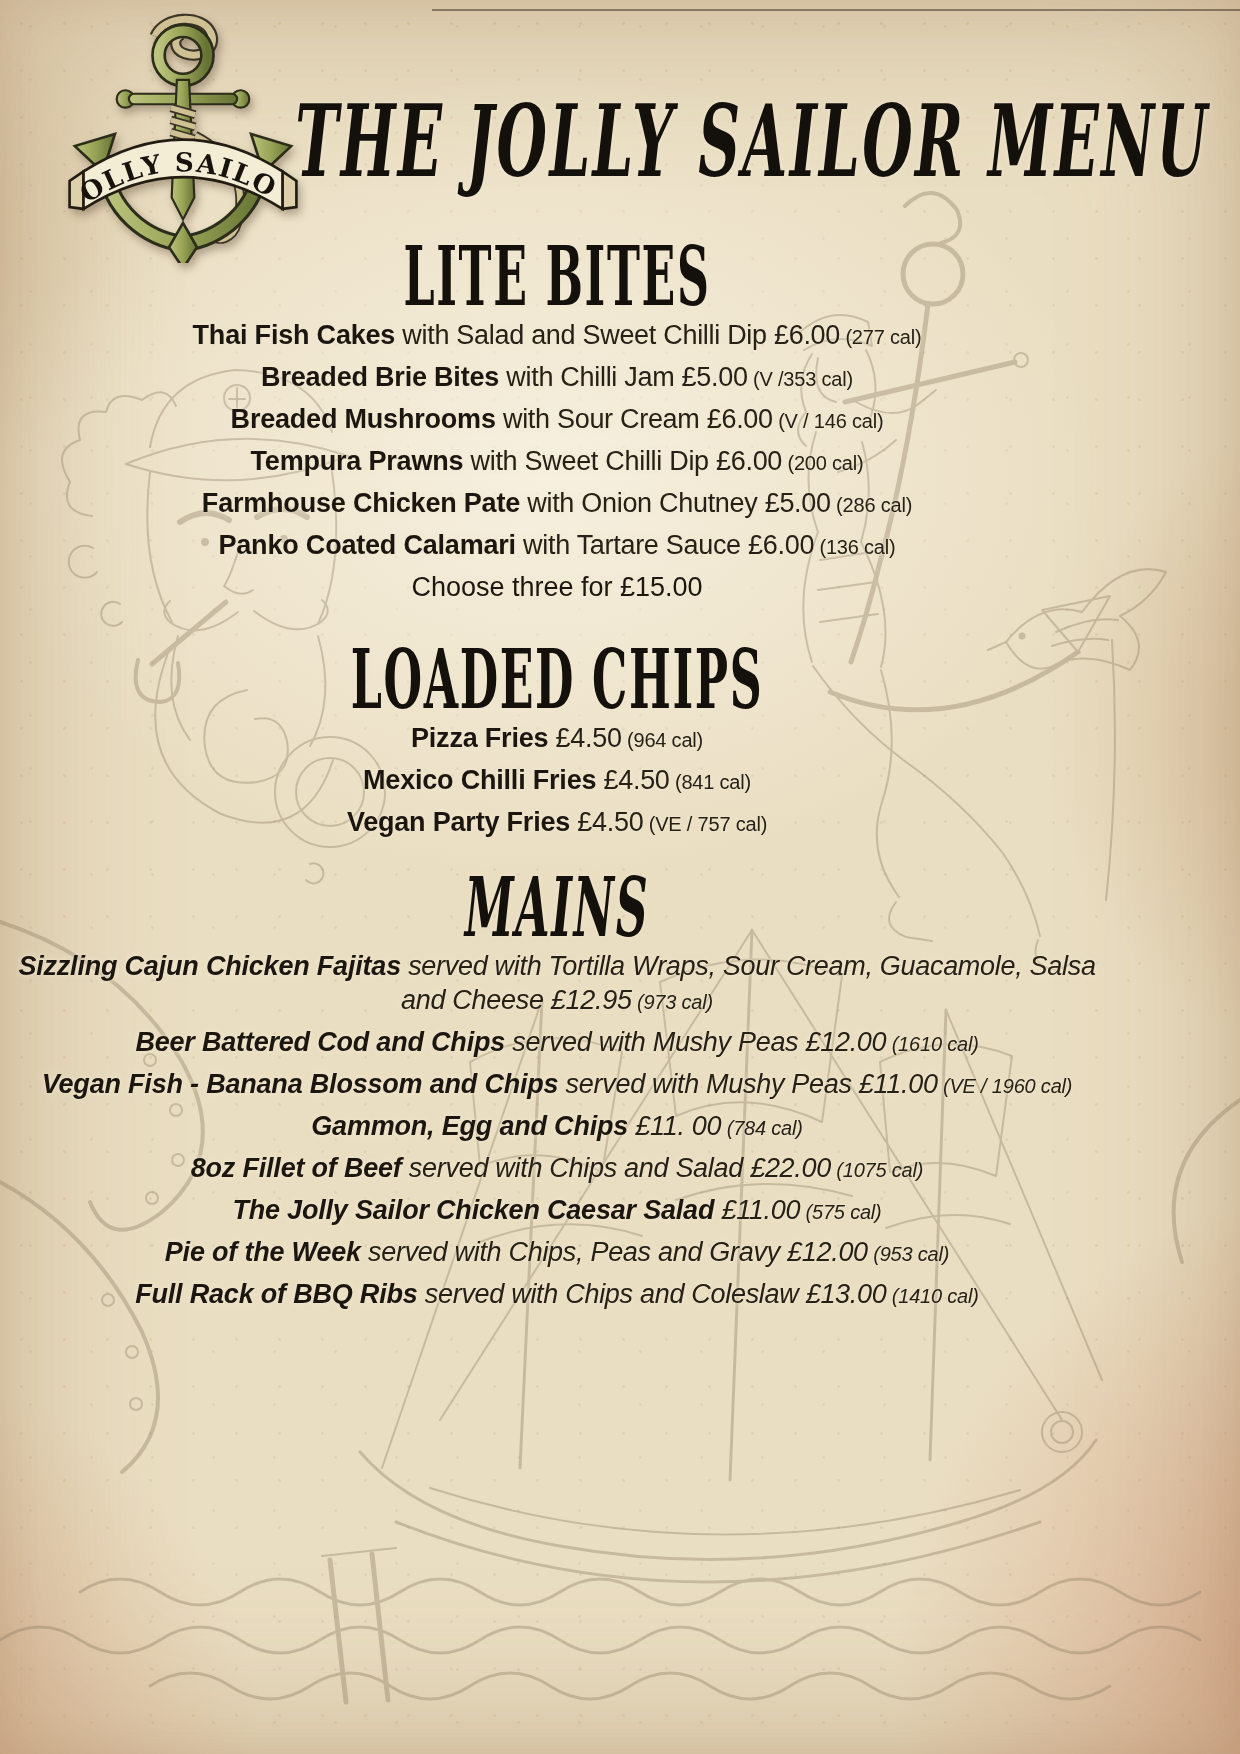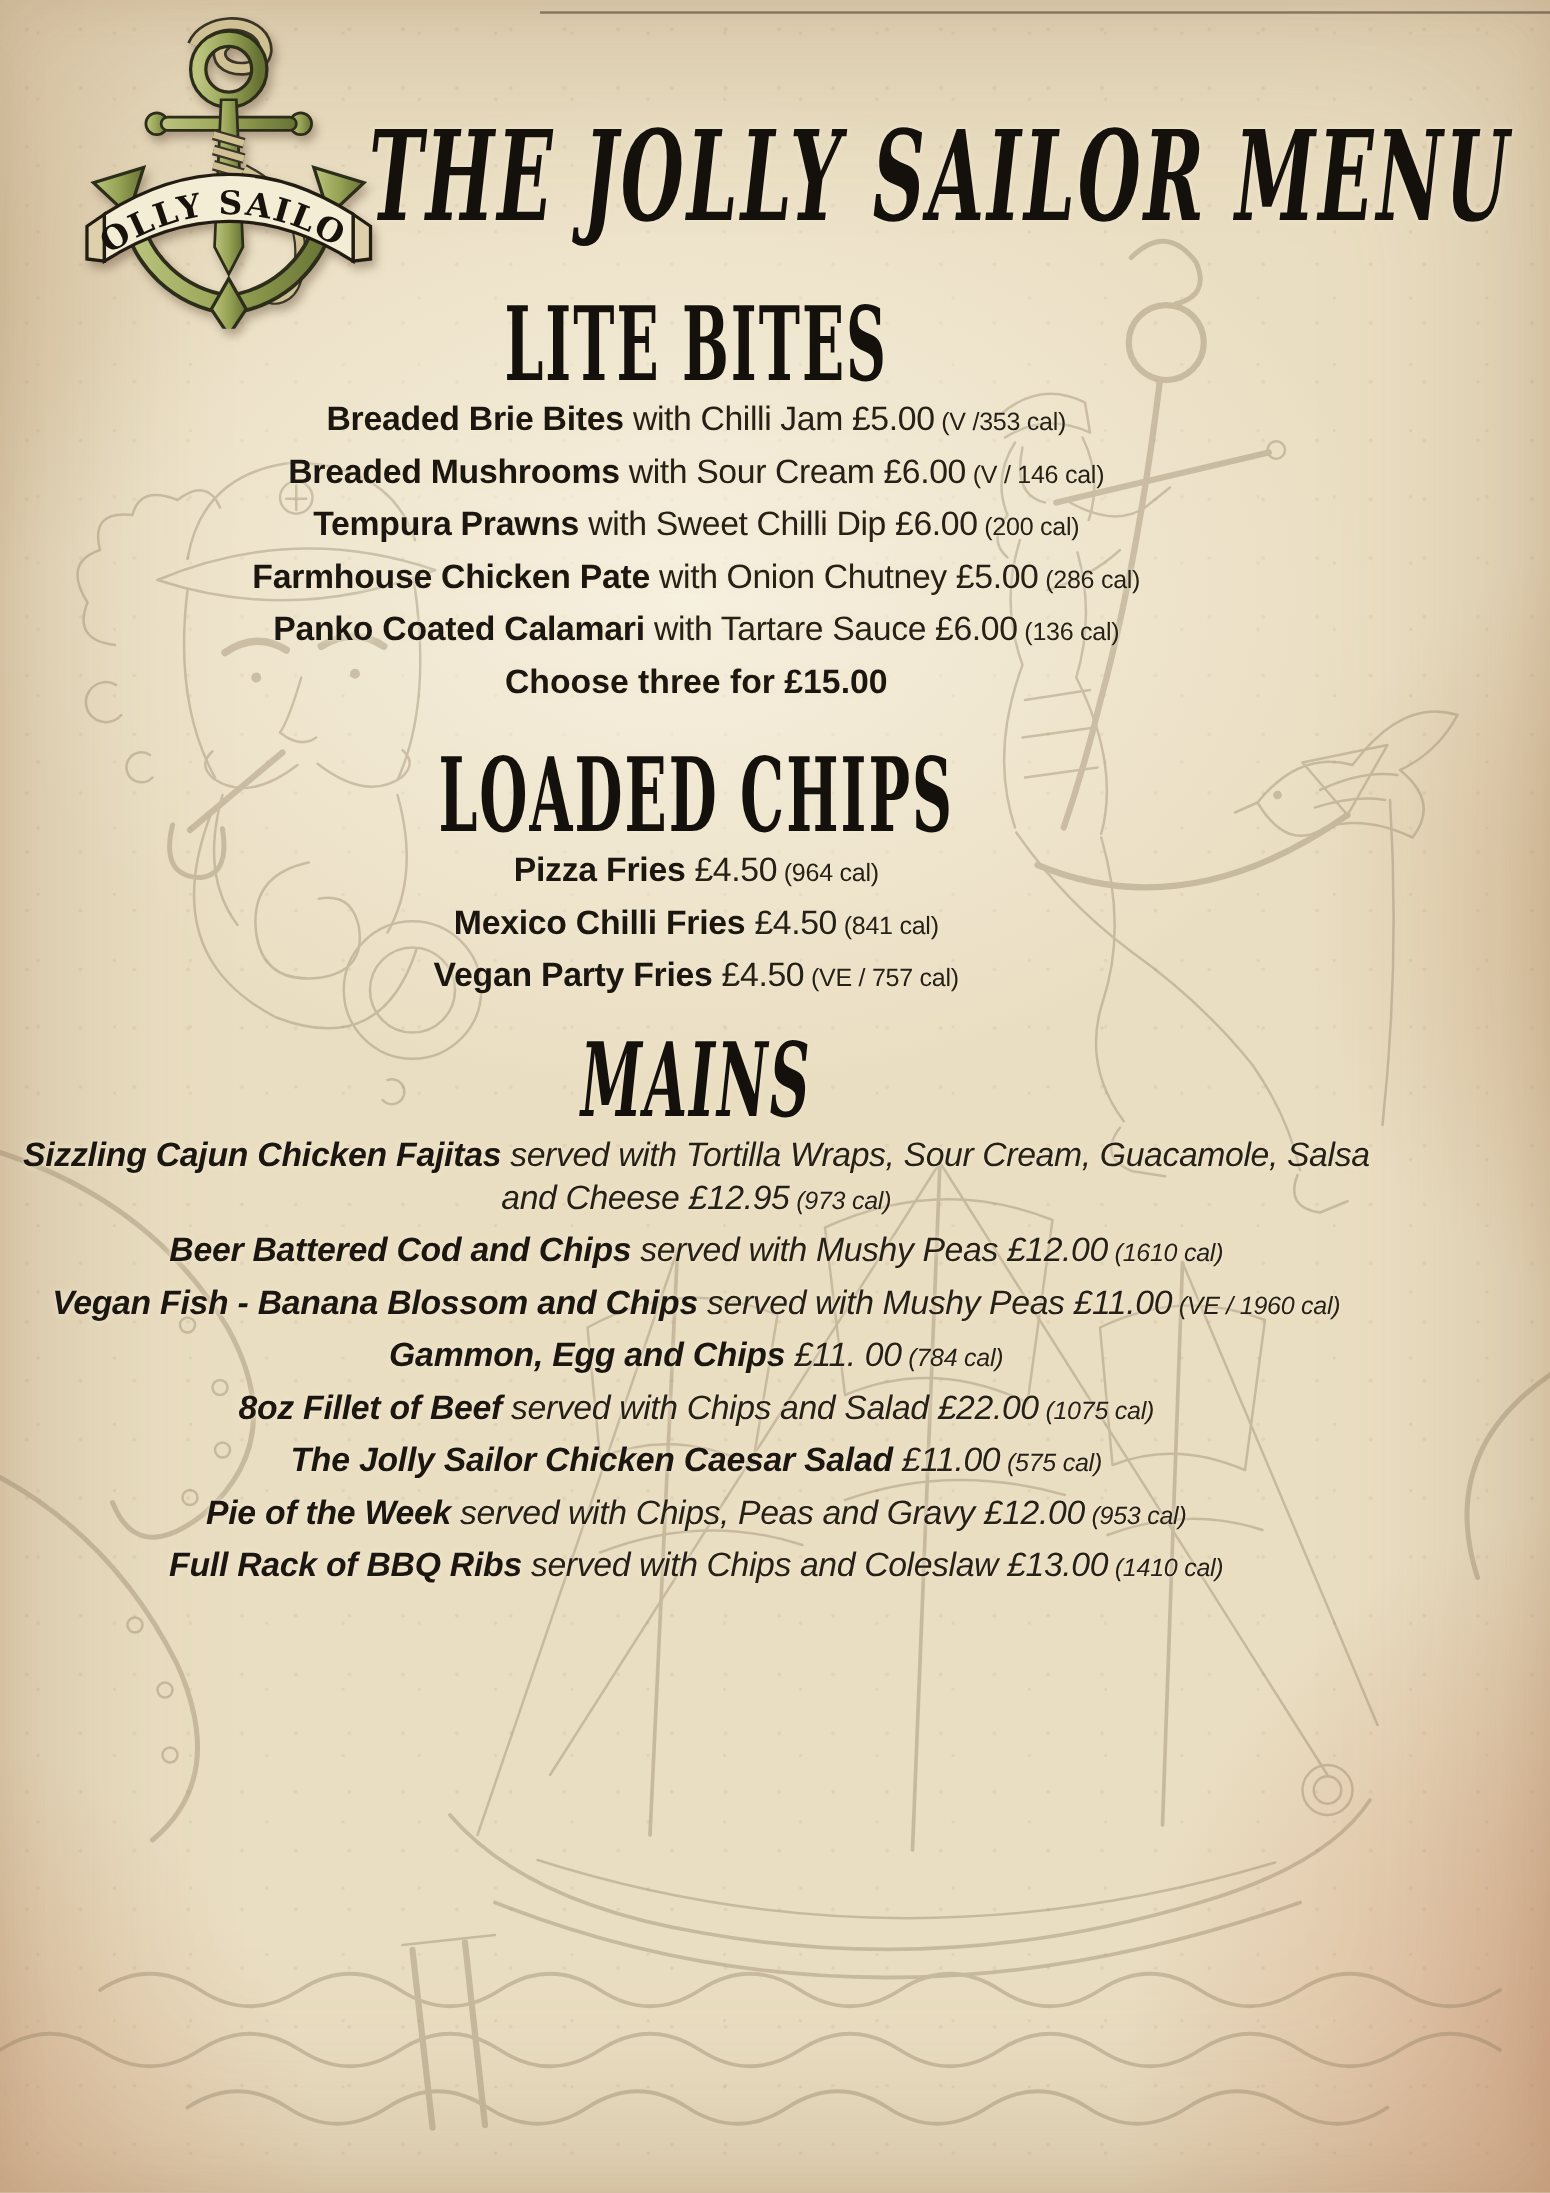--- a/index.html
+++ b/index.html
@@ -41,21 +41,21 @@
     text-shadow:0 0 6px rgba(242,233,209,0.9);
   }
   .menu-item{
     font-size:27px;line-height:1.26;padding:4px 0;color:#262017;
     text-shadow:0 0 7px rgba(242,233,209,0.95),0 0 2px rgba(242,233,209,0.8);
   }
   .item-name{font-weight:700;color:#1c1610;letter-spacing:-0.2px;}
   .item-desc,.item-price{font-weight:400;letter-spacing:-0.3px;}
   .item-cal{font-size:20px;font-weight:400;letter-spacing:-0.2px;}
   .section-note{
-    font-size:27px;line-height:1.26;padding:4px 0;font-weight:700;color:#1c1610;
+    font-size:27px;line-height:1.26;padding:4px 0;font-weight:400;color:#1c1610;
     text-shadow:0 0 7px rgba(242,233,209,0.95),0 0 2px rgba(242,233,209,0.8);
   }
 </style>
 </head>
 <body>
 
 <div class="page">
 
   <svg class="bg-art" width="1240" height="1754" viewBox="0 0 1240 1754" fill="none" stroke="#8b7a5f" stroke-width="2" stroke-linecap="round" stroke-linejoin="round">
 
@@ -224,20 +224,21 @@
   </div>
 
   <div class="title-wrap">
     <div class="menu-title">THE JOLLY SAILOR MENU</div>
   </div>
 
   <div class="sections">
   <div class="section section-lite-bites">
     <div class="section-heading">LITE BITES</div>
     <div class="section-items">
+  <div class="menu-item"><span class="item-name">Thai Fish Cakes</span><span class="item-desc"> with Salad and Sweet Chilli Dip</span><span class="item-price"> £6.00</span><span class="item-cal"> (277 cal)</span></div>
 
   <div class="menu-item"><span class="item-name">Breaded Brie Bites</span><span class="item-desc"> with Chilli Jam</span><span class="item-price"> £5.00</span><span class="item-cal"> (V /353 cal)</span></div>
 
   <div class="menu-item"><span class="item-name">Breaded Mushrooms</span><span class="item-desc"> with Sour Cream</span><span class="item-price"> £6.00</span><span class="item-cal"> (V / 146 cal)</span></div>
 
   <div class="menu-item"><span class="item-name">Tempura Prawns</span><span class="item-desc"> with Sweet Chilli Dip</span><span class="item-price"> £6.00</span><span class="item-cal"> (200 cal)</span></div>
 
   <div class="menu-item"><span class="item-name">Farmhouse Chicken Pate</span><span class="item-desc"> with Onion Chutney</span><span class="item-price"> £5.00</span><span class="item-cal"> (286 cal)</span></div>
 
   <div class="menu-item"><span class="item-name">Panko Coated Calamari</span><span class="item-desc"> with Tartare Sauce</span><span class="item-price"> £6.00</span><span class="item-cal"> (136 cal)</span></div>

